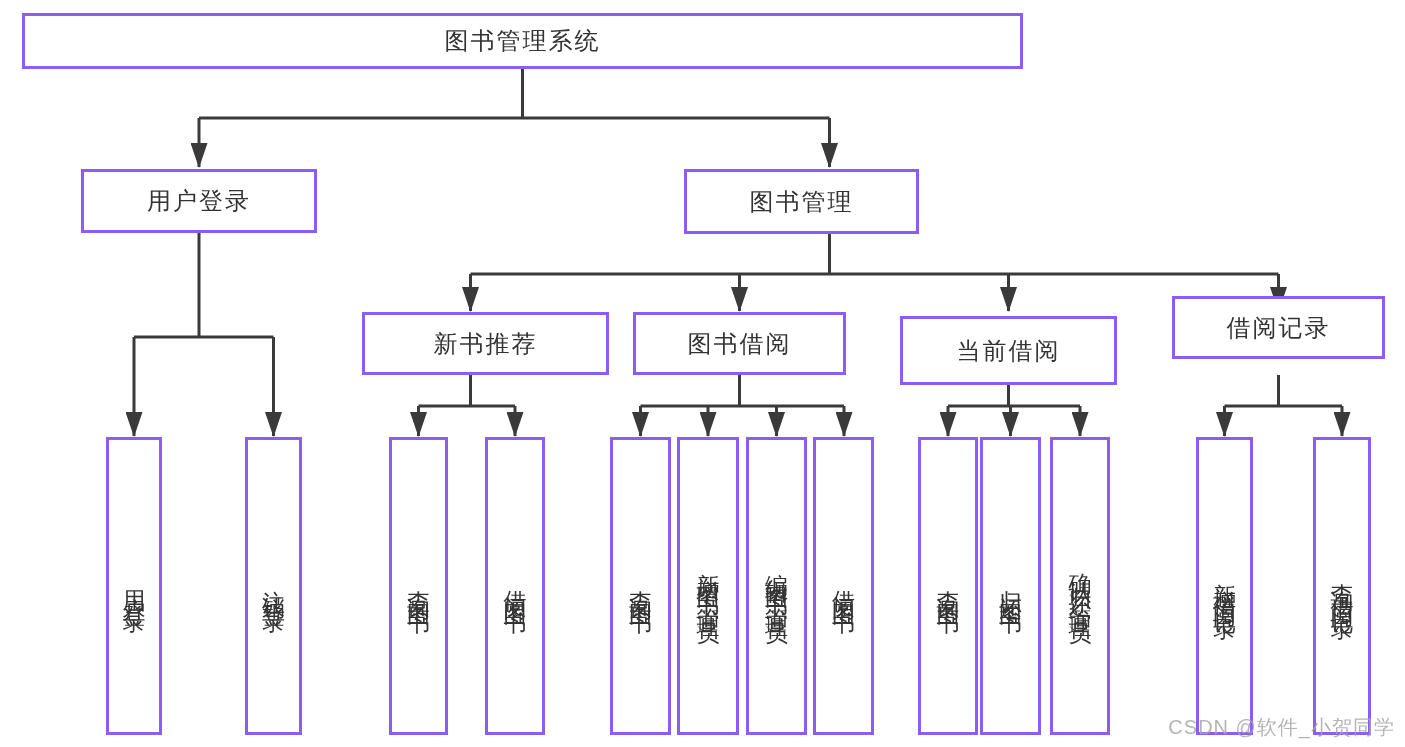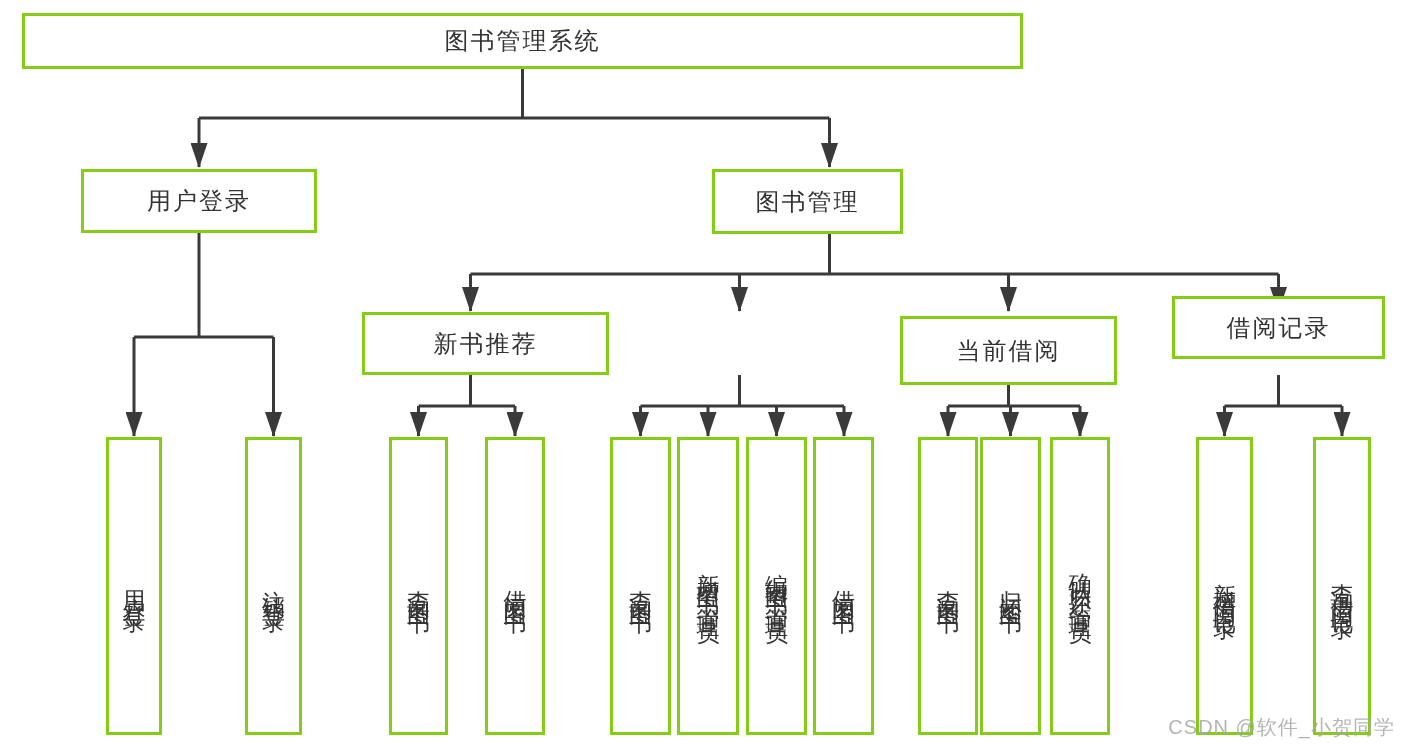--- a/index.html
+++ b/index.html
@@ -18,21 +18,21 @@
   .wires {
     position: absolute;
     left: 0;
     top: 0;
     width: 1405px;
     height: 747px;
   }
   .node {
     position: absolute;
     box-sizing: border-box;
-    border: 3px solid #84cc16;
+    border: 3px solid #8b5cf6;
     background: #ffffff;
     display: flex;
     align-items: center;
     justify-content: center;
     color: #333333;
   }
   .hbox span {
     font-size: 24px;
     letter-spacing: 2px;
     white-space: nowrap;
@@ -106,26 +106,29 @@
     </g>
   </svg>
 
   <div class="node hbox" style="left:22px;top:13px;width:1001px;height:56px">
     <span>图书管理系统</span>
   </div>
 
   <div class="node hbox" style="left:81px;top:169px;width:236px;height:64px">
     <span>用户登录</span>
   </div>
-  <div class="node hbox" style="left:712px;top:169px;width:191px;height:65px">
+  <div class="node hbox" style="left:684px;top:169px;width:235px;height:65px">
     <span>图书管理</span>
   </div>
 
   <div class="node hbox" style="left:362px;top:312px;width:247px;height:63px">
     <span>新书推荐</span>
+  </div>
+  <div class="node hbox" style="left:633px;top:312px;width:213px;height:63px">
+    <span>图书借阅</span>
   </div>
   <div class="node hbox" style="left:900px;top:316px;width:217px;height:69px">
     <span>当前借阅</span>
   </div>
   <div class="node hbox" style="left:1172px;top:296px;width:213px;height:63px">
     <span>借阅记录</span>
   </div>
 
   <div class="node vbox" style="left:106px;top:437px;width:56px;height:298px">
     <span>用户登录</span>

